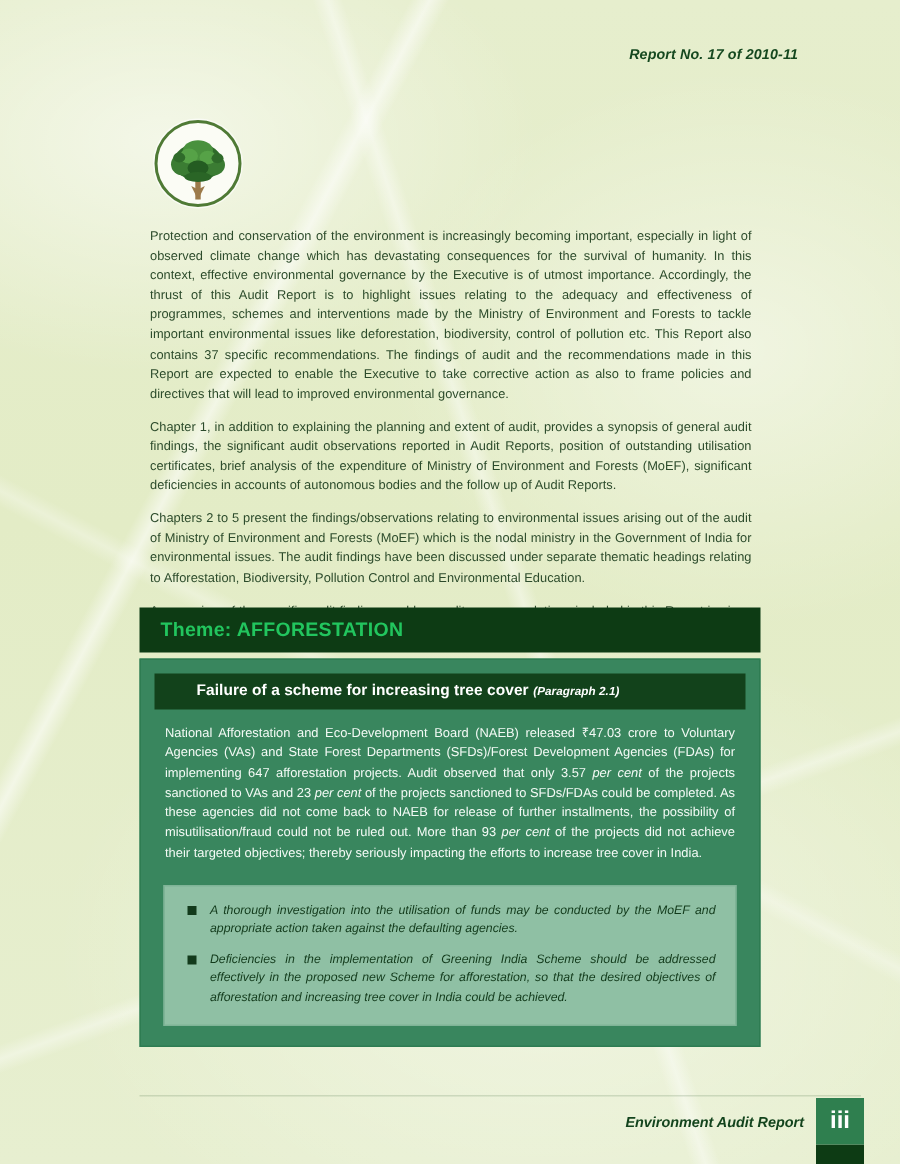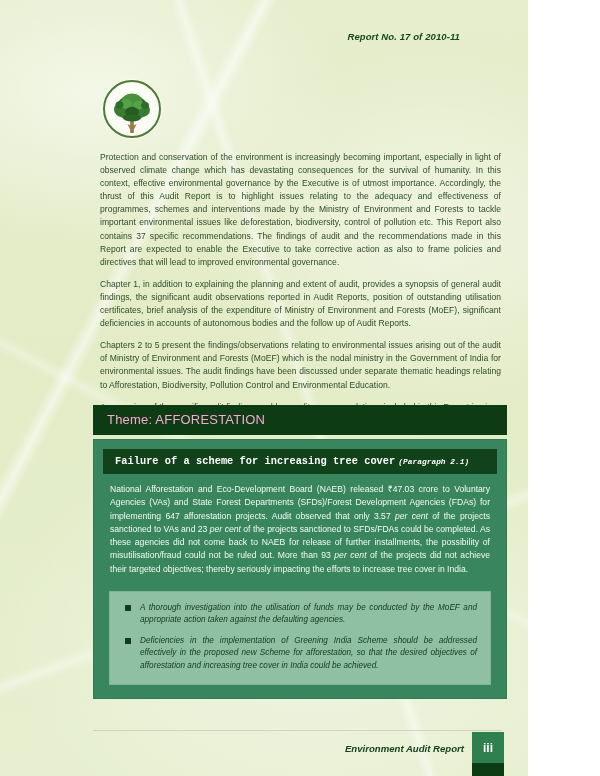--- a/index.html
+++ b/index.html
@@ -5,21 +5,21 @@
   html, body {
     margin: 0;
     padding: 0;
     background: #ffffff;
   }
   body {
     font-family: "Liberation Sans", sans-serif;
   }
   .page {
     position: relative;
-    width: 528px;
+    width: 600px;
     height: 776px;
     overflow: hidden;
     background-color: #e2ecc8;
     background-image:
       radial-gradient(ellipse 420px 260px at 18% 12%, rgba(255,255,255,0.55), rgba(255,255,255,0) 60%),
       radial-gradient(ellipse 380px 300px at 82% 30%, rgba(255,255,255,0.45), rgba(255,255,255,0) 62%),
       radial-gradient(ellipse 500px 340px at 60% 82%, rgba(255,255,255,0.40), rgba(255,255,255,0) 65%),
       linear-gradient(118deg, rgba(255,255,255,0.0) 0%, rgba(255,255,255,0.0) 27%, rgba(255,255,255,0.55) 28.3%, rgba(255,255,255,0.0) 29.6%, rgba(255,255,255,0.0) 100%),
       linear-gradient(72deg, rgba(255,255,255,0.0) 0%, rgba(255,255,255,0.0) 54%, rgba(255,255,255,0.42) 55.2%, rgba(255,255,255,0.0) 56.4%, rgba(255,255,255,0.0) 100%),
       linear-gradient(160deg, rgba(255,255,255,0.0) 0%, rgba(255,255,255,0.0) 70%, rgba(255,255,255,0.38) 71%, rgba(255,255,255,0.0) 72%, rgba(255,255,255,0.0) 100%),
@@ -90,43 +90,42 @@
 
   
   .theme-panel {
     position: absolute;
     left: 93px;
     top: 405px;
     width: 414px;
   }
   .theme-bar {
     background: #0d3b14;
-    color: #f9a8d4;
+    color: #22c55e;
     font-size: 13px;
-    font-weight: normal;
+    font-weight: bold;
     padding: 7px 14px 8px 14px;
     letter-spacing: 0.2px;
     box-sizing: border-box;
   }
   .theme-body {
     margin-top: 4px;
     background: #39865e;
     border: 1.5px solid #2e7c52;
     padding: 9px 9px 13px 9px;
     box-sizing: border-box;
   }
   .finding-bar {
     background: #12421b;
     color: #ffffff;
-    padding: 6px 11px 7px 12px;
+    padding: 6px 11px 7px 28px;
     font-size: 10.3px;
     font-weight: bold;
     letter-spacing: 0.05px;
     white-space: nowrap;
-    font-family: Liberation Mono, monospace;
   }
   .finding-bar .para-ref {
     font-size: 7.8px;
     font-style: italic;
     font-weight: bold;
     margin-left: 3px;
   }
   .findings-wrap {
     padding: 9px 7px 0 7px;
   }
@@ -210,21 +209,21 @@
     white-space: nowrap;
   }
   .page-num-box {
     position: absolute;
     right: 24px;
     top: 2px;
     width: 32px;
     height: 31px;
     background: #2f7f4f;
     color: #ffffff;
-    font-size: 12px;
+    font-size: 16px;
     font-weight: bold;
     display: flex;
     align-items: center;
     justify-content: center;
   }
   .page-num-shadow {
     position: absolute;
     right: 24px;
     top: 33px;
     width: 32px;

